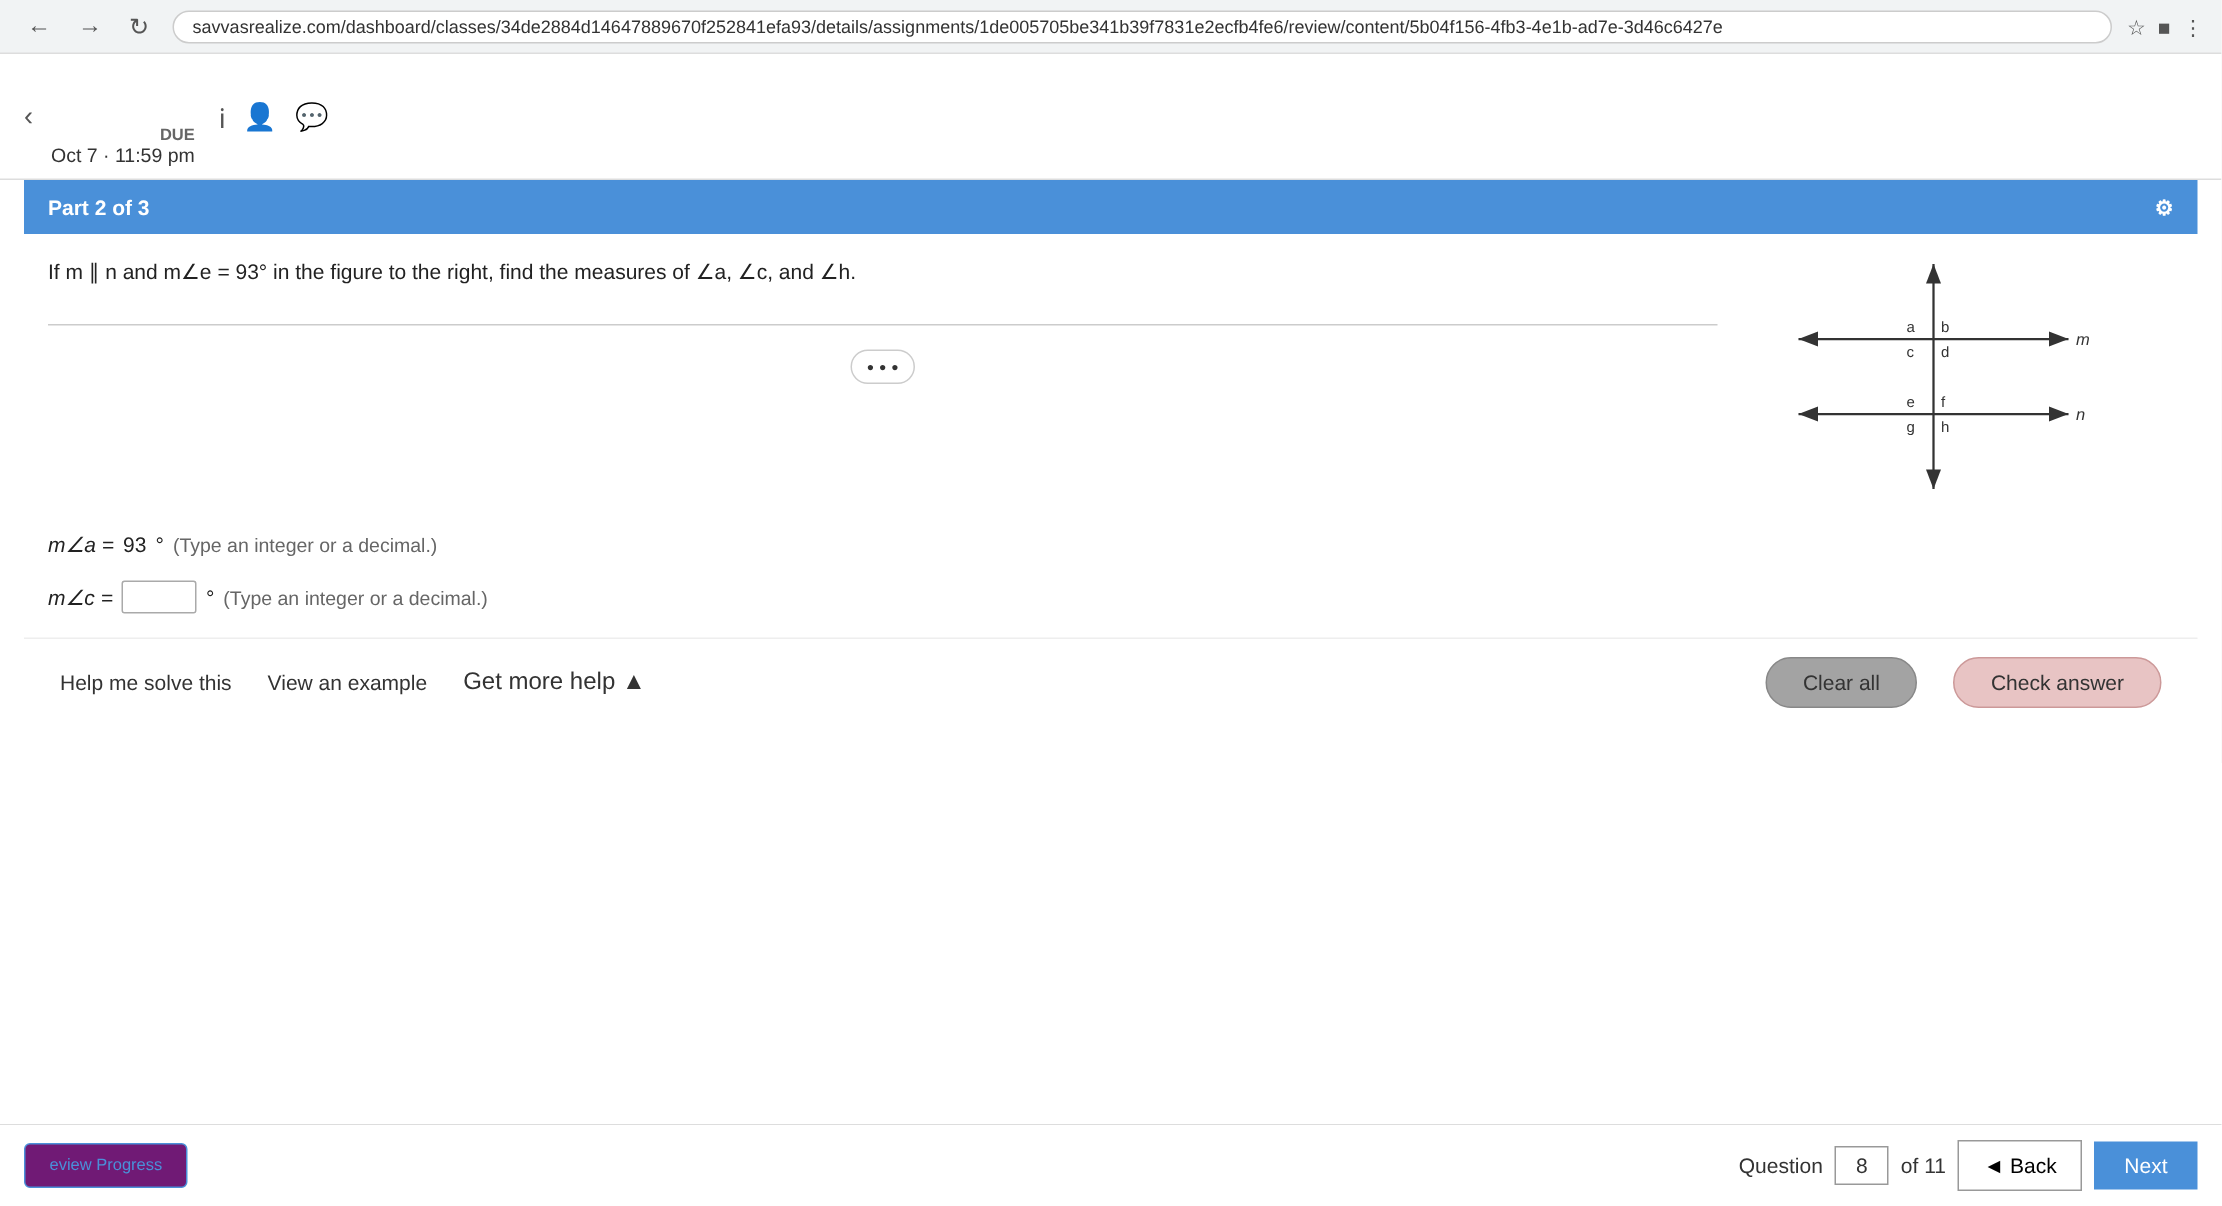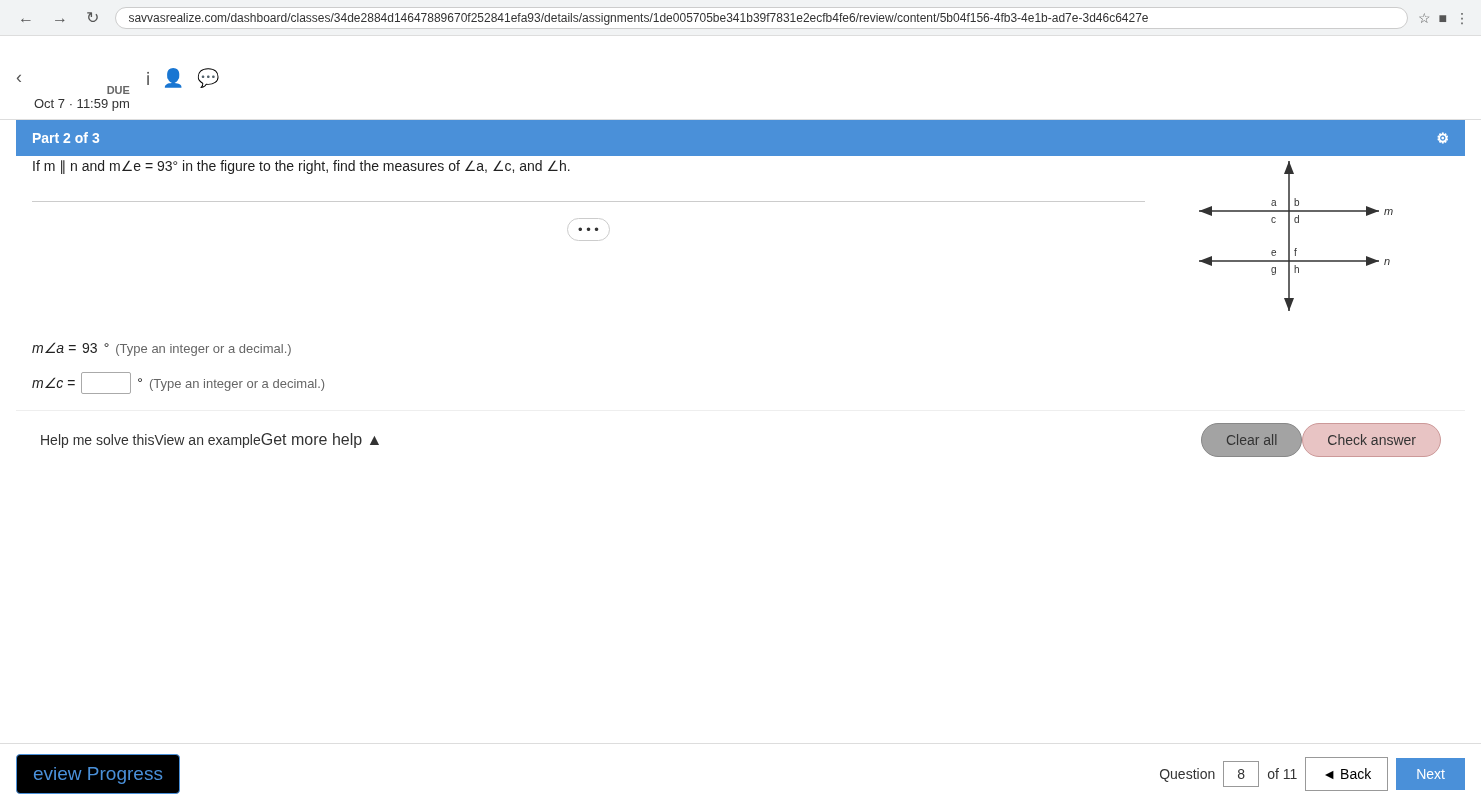--- a/index.html
+++ b/index.html
@@ -54,21 +54,21 @@
     .nav-icon { font-size: 18px; color: #555; cursor: pointer; }
 
     .content-area { padding: 0 16px 16px 16px; background: white; }
 
     .part-header {
       background: #4a90d9;
       color: white;
       padding: 10px 16px;
       font-size: 14px;
       font-weight: bold;
-      margin-bottom: 0;
+      margin-bottom: 15px;
     }
 
     .question-container { padding: 0 16px; }
 
     .question-text { font-size: 14px; margin-bottom: 24px; line-height: 1.5; }
 
     .figure-area {
       float: right;
       margin-left: 24px;
       margin-bottom: 16px;
@@ -102,20 +102,21 @@
       font-size: 13px;
       cursor: pointer;
       color: #333;
     }
 
     .bottom-help-bar {
       display: flex;
       align-items: center;
       padding: 12px 24px;
       border-top: 1px solid #eee;
+      gap: 24px;
       margin-top: 8px;
       justify-content: center;
     }
     .help-link {
       color: #333;
       font-size: 14px;
       cursor: pointer;
       text-decoration: none;
       background: none;
       border: none;
@@ -152,26 +153,26 @@
       align-items: center;
       padding: 10px 16px;
       background: white;
       border-top: 1px solid #ddd;
       position: fixed;
       bottom: 0;
       left: 0;
       right: 0;
     }
     .review-progress-btn {
-      background: #000000;
+      background: #701a75;
       border: 1px solid #4a90d9;
       border-radius: 4px;
       padding: 8px 16px;
       color: #4a90d9;
-      font-size: 19px;
+      font-size: 11px;
       cursor: pointer;
     }
     .footer-spacer { flex: 1; }
     .question-nav {
       display: flex;
       align-items: center;
       gap: 8px;
       font-size: 14px;
       color: #333;
     }

